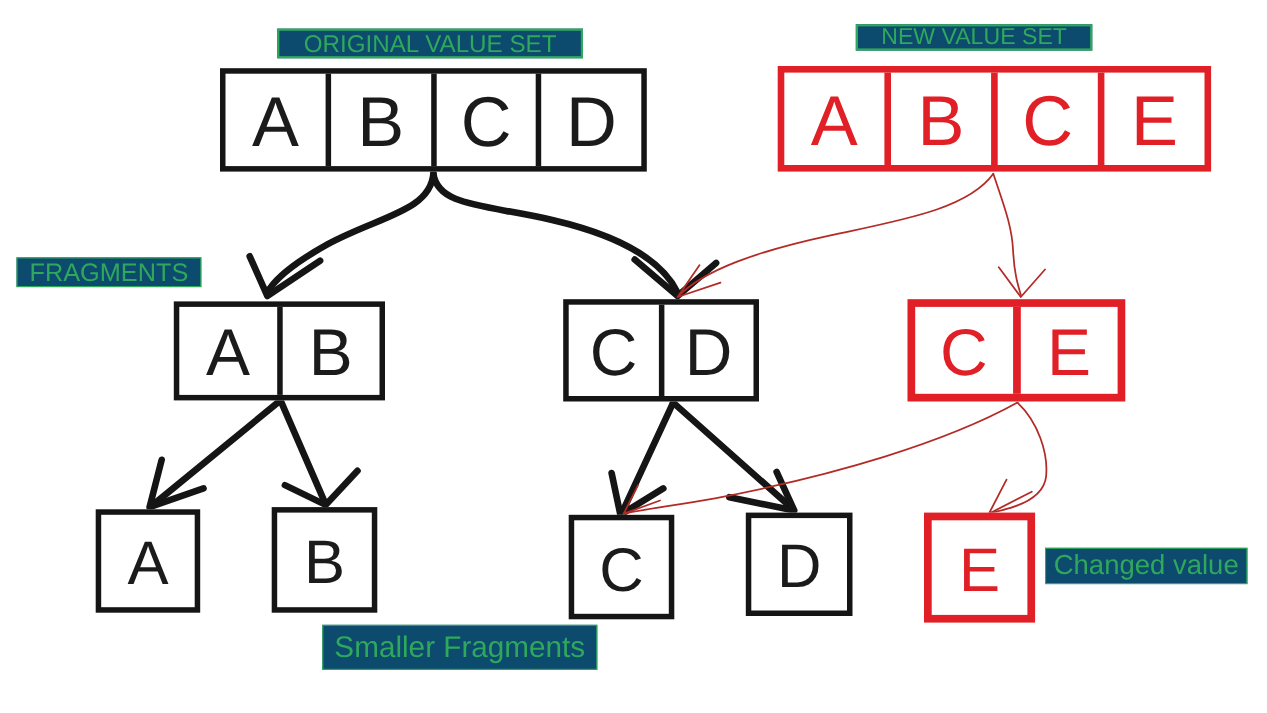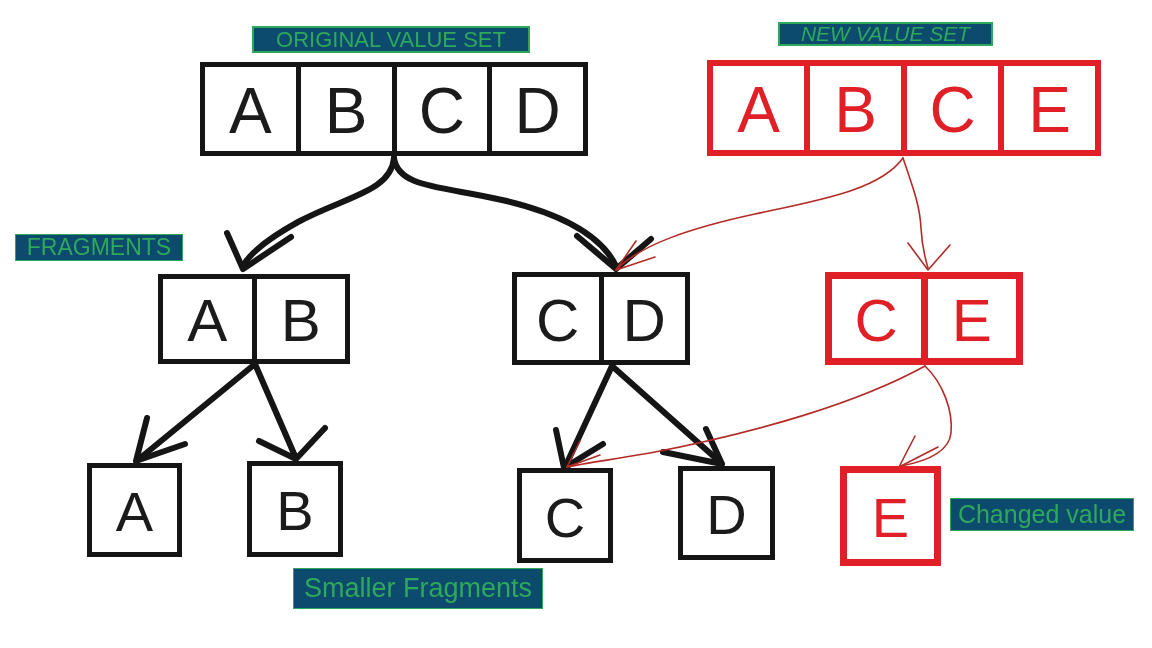--- a/index.html
+++ b/index.html
@@ -92,21 +92,21 @@
       <path d="M928,270 L908,243 M928,270 L950,245"></path>
       <path d="M925,366 C860,402 760,432 650,453 C610,460 585,463 567,467"></path>
       <path d="M567,467 L580,441 M567,467 L600,455"></path>
       <path d="M925,366 C944,384 953,412 951,433 C949,452 928,461 901,466"></path>
       <path d="M899,467 L915,436 M899,467 L938,447"></path>
     </g>
   </svg>
 
   <div class="green-label" style="left:252px;top:26px;width:278px;height:27px;font-size:22px;">ORIGINAL VALUE SET</div>
 
-  <div class="green-label" style="left:778px;top:22px;width:215px;height:24px;font-size:21px;font-style:italic;">NEW VALUE SET</div>
+  <div class="green-label" style="left:778px;top:22px;width:215px;height:24px;font-size:21px;">NEW VALUE SET</div>
 
   <div class="green-label thin" style="left:15px;top:234px;width:168px;height:27px;font-size:23px;">FRAGMENTS</div>
 
   <div class="green-label thin" style="left:950px;top:498px;width:184px;height:33px;font-size:25px;">Changed value</div>
 
   <div class="green-label thin" style="left:293px;top:568px;width:250px;height:41px;font-size:27px;">Smaller Fragments</div>
 
   <div class="arr black" style="left:200px;top:62px;width:388px;height:94px;">
     <div class="cell big-letter">A</div>
     <div class="cell big-letter">B</div>

